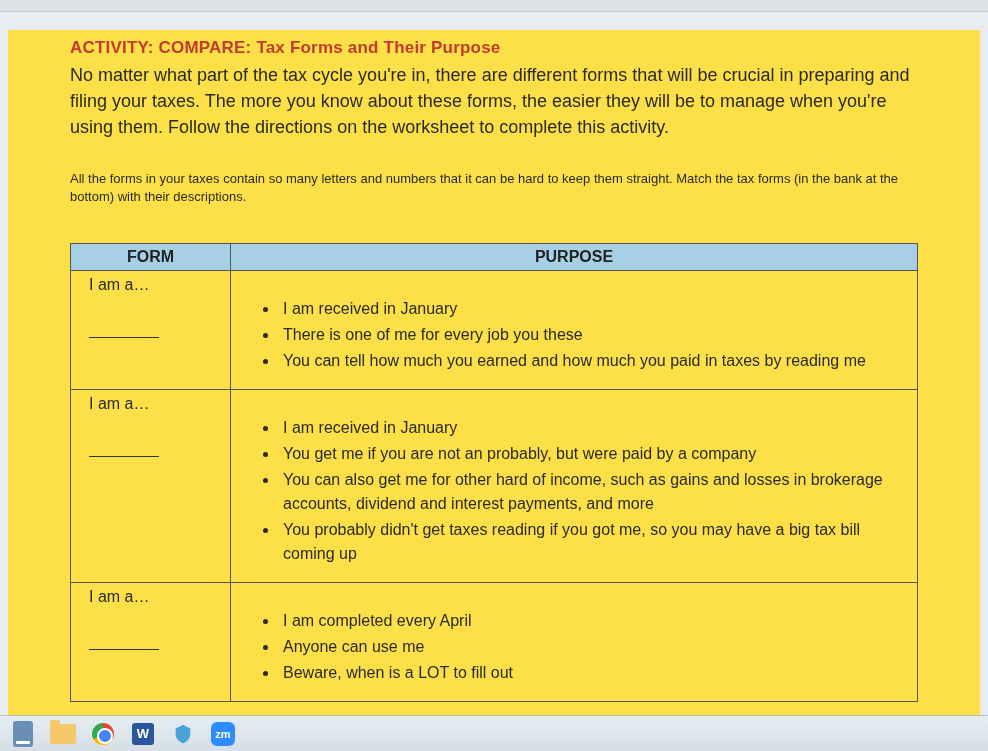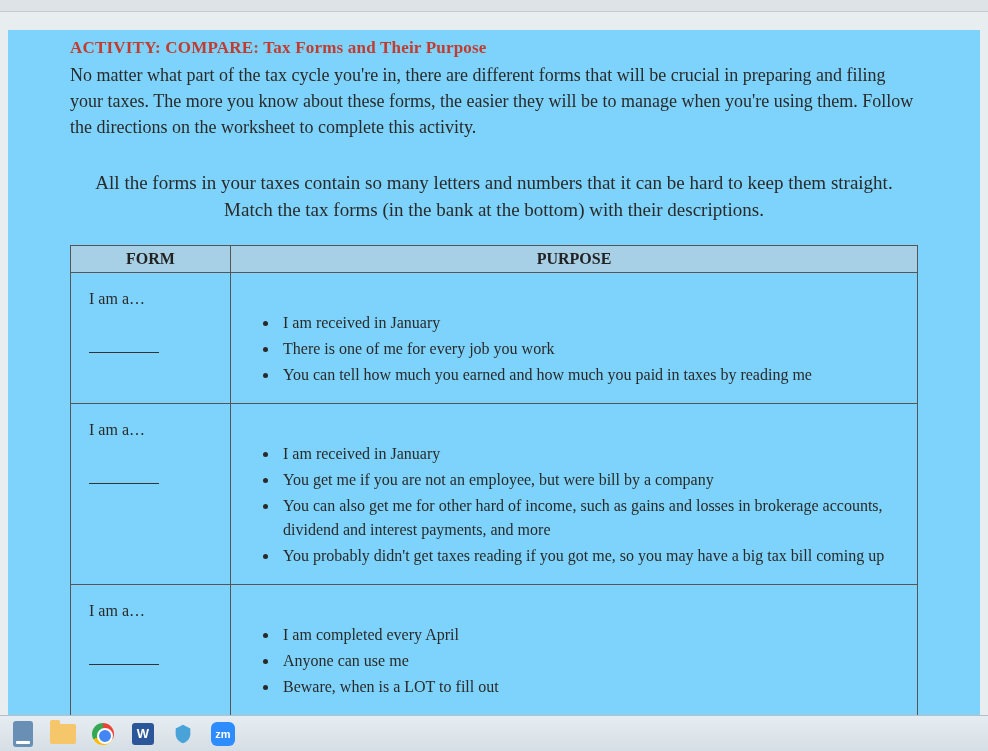--- a/index.html
+++ b/index.html
@@ -10,67 +10,65 @@
       height: 751px;
       overflow: hidden;
       position: relative;
     }
     .toolbar-fragment {
       height: 12px;
       background: #dde3e6;
       border-bottom: 1px solid #c5ccd0;
     }
     .document-area {
-      background: #7dd3fc;
+      background: #fde047;
       margin: 18px 8px 0 8px;
       padding: 8px 62px 0 62px;
       height: 690px;
       overflow: hidden;
-      font-family: Liberation Serif, serif;
     }
     .activity-heading {
       color: #c23b2e;
       font-weight: 700;
       font-size: 17px;
       margin-bottom: 4px;
       letter-spacing: 0.2px;
     }
     .intro-text {
       color: #2a2a2a;
       font-size: 18px;
       line-height: 1.45;
       font-weight: 500;
       margin-bottom: 30px;
     }
     .instructions {
       color: #2a2a2a;
-      font-size: 19px;
+      font-size: 13px;
       line-height: 1.4;
       font-weight: 500;
-      margin-bottom: 22px;
-      text-align: center;
+      margin-bottom: 36px;
     }
     table.forms-table {
       width: 100%;
       border-collapse: collapse;
       border: 1.5px solid #555;
     }
     table.forms-table th {
       background: #a7cfe5;
       color: #222;
       font-weight: 700;
       font-size: 16px;
       padding: 4px 8px;
       border: 1.5px solid #555;
       text-align: center;
     }
     table.forms-table th.form-col { width: 160px; }
     table.forms-table td {
       border: 1.5px solid #555;
-      padding: 14px 18px 14px 18px;
+      padding: 2px 18px 14px 18px;
       vertical-align: top;
       font-size: 16px;
       color: #2a2a2a;
       line-height: 1.5;
     }
     td.form-cell {
       text-align: left;
       padding-left: 28px;
       padding-top: 18px;
     }
@@ -154,34 +152,34 @@
     </thead>
     <tbody>
       <tr>
         <td class="form-cell">
           <span class="iam">I am a…</span>
           <span class="blank-line"></span>
         </td>
         <td class="purpose-cell">
           <ul>
             <li>I am received in January</li>
-            <li>There is one of me for every job you work</li>
+            <li>There is one of me for every job you these</li>
             <li>You can tell how much you earned and how much you paid in taxes by reading me</li>
           </ul>
         </td>
       </tr>
       <tr>
         <td class="form-cell">
           <span class="iam">I am a…</span>
           <span class="blank-line"></span>
         </td>
         <td class="purpose-cell">
           <ul>
             <li>I am received in January</li>
-            <li>You get me if you are not an employee, but were bill by a company</li>
+            <li>You get me if you are not an probably, but were paid by a company</li>
             <li>You can also get me for other hard of income, such as gains and losses in brokerage accounts, dividend and interest payments, and more</li>
             <li>You probably didn't get taxes reading if you got me, so you may have a big tax bill coming up</li>
           </ul>
         </td>
       </tr>
       <tr>
         <td class="form-cell">
           <span class="iam">I am a…</span>
           <span class="blank-line"></span>
         </td>

